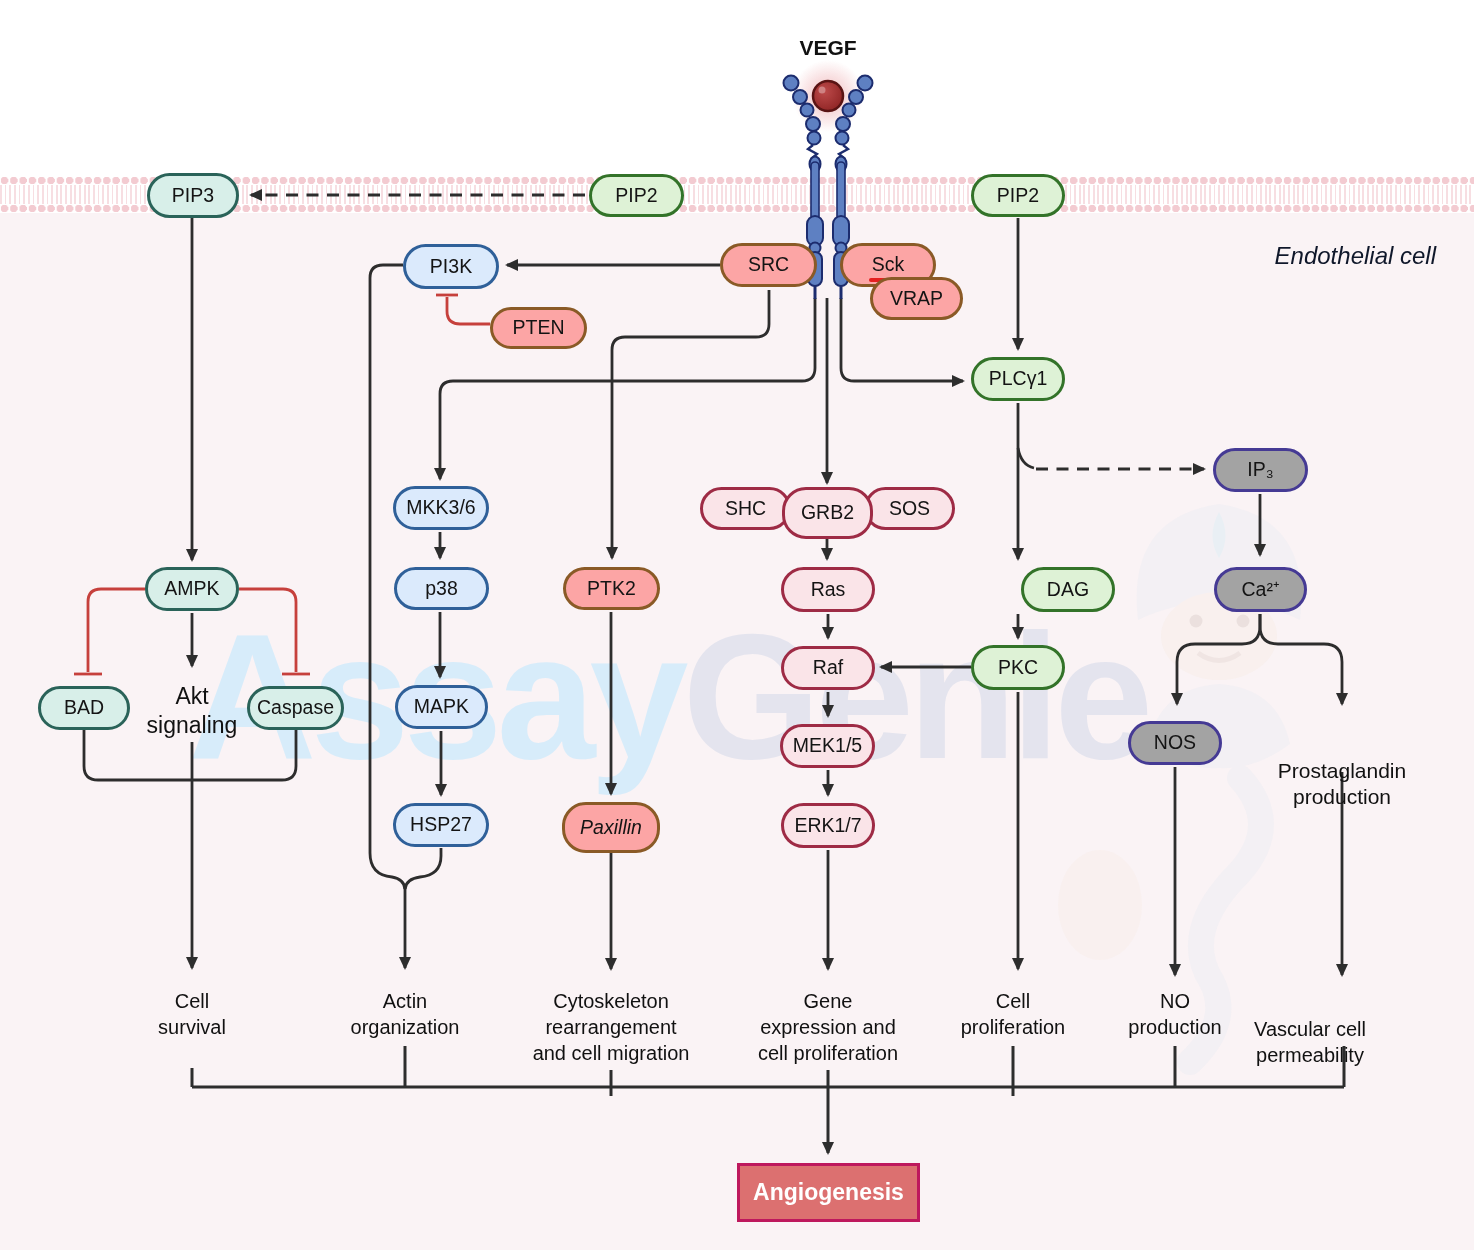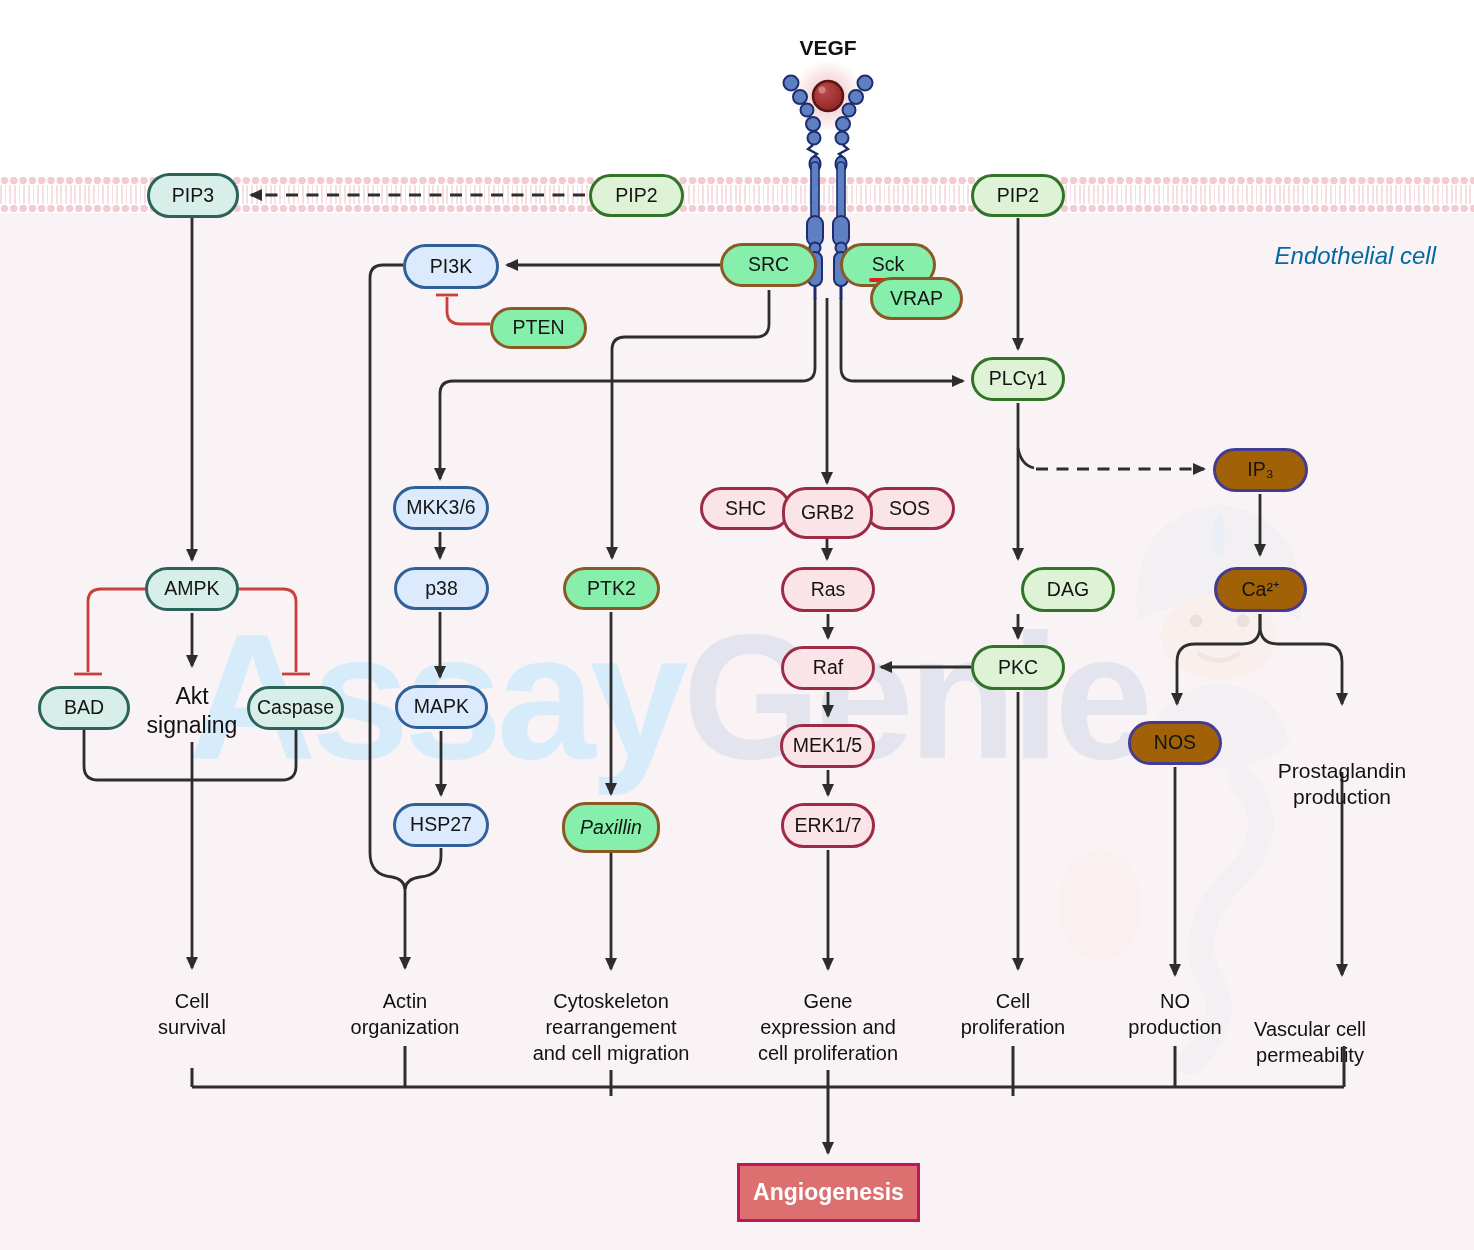--- a/index.html
+++ b/index.html
@@ -29,34 +29,34 @@
   
   .pill{
     position:absolute;border:3px solid;border-radius:24px;
     display:flex;align-items:center;justify-content:center;
     font-size:19.5px;color:#141414;box-sizing:border-box;text-align:center;
     line-height:1;
   }
   .n-teal  {background:#d8efe9;border-color:#2a6359;}
   .n-green {background:#def2d6;border-color:#337329;}
   .n-blue  {background:#dbeafc;border-color:#2f6099;}
-  .n-tan   {background:#86efac;border-color:#8a5a26;text-align:center;}
+  .n-tan   {background:#fca5a5;border-color:#8a5a26;text-align:center;}
   .n-pink  {background:#fae4e8;border-color:#9e2b45;}
-  .n-purple{background:#a16207;border-color:#453a94;}
+  .n-purple{background:#a3a3a3;border-color:#453a94;}
   .sck-label{position:relative;}
   .sck-label::after{content:"";position:absolute;left:-3px;right:-3px;bottom:-7px;height:3.5px;background:#e51f1f;border-radius:2px;}
   
   .tlabel{
     position:absolute;text-align:center;font-size:20px;line-height:26px;
     white-space:pre-line;transform:translateX(-50%);color:#111;
   }
   #vegf-title{position:absolute;left:828px;top:36px;transform:translateX(-50%);
     font-size:21px;font-weight:bold;color:#111;}
   #cell-label{position:absolute;right:38px;top:242px;font-size:24px;font-style:italic;
-    font-weight:500;color:#0369a1;}
+    font-weight:500;color:#0f172a;}
   #akt-label{font-size:23px;line-height:29px;}
   
   #angio-box{
     position:absolute;left:737px;top:1163px;width:183px;height:59px;
     background:#dc7070;border:3px solid #be185d;box-sizing:border-box;
     display:flex;align-items:center;justify-content:center;
     color:#ffffff;font-size:23px;font-weight:bold;
   }
   svg{position:absolute;left:0;top:0;}
   .k{stroke:#2d2d2d;stroke-width:2.8;fill:none;}

